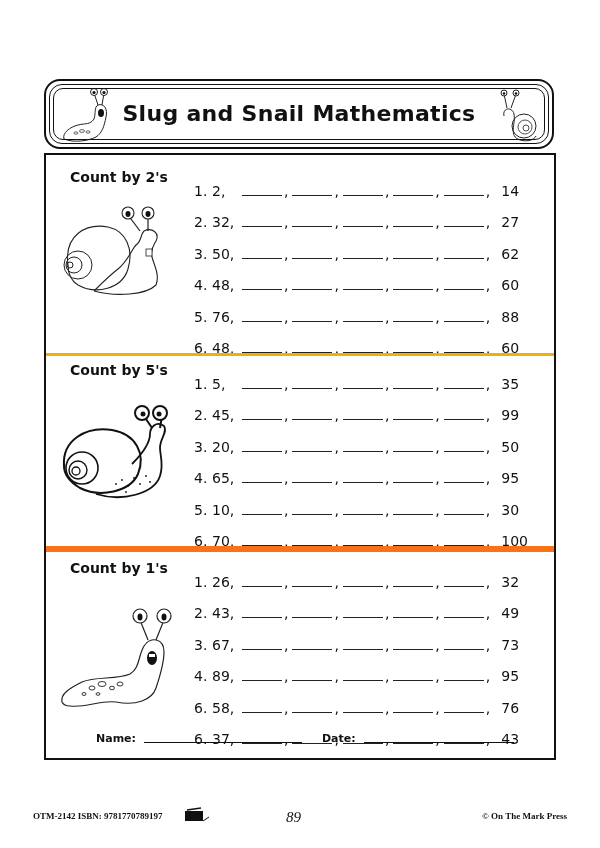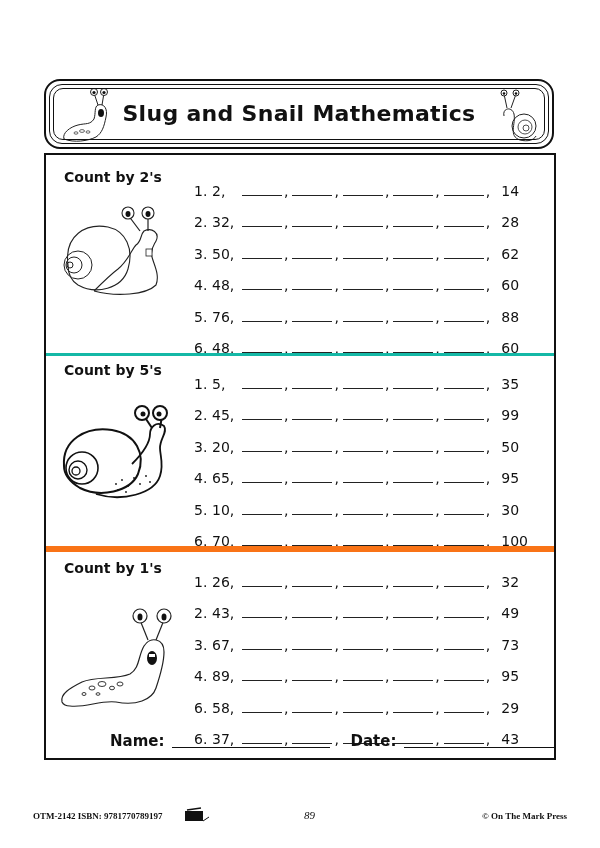--- a/index.html
+++ b/index.html
@@ -6,36 +6,36 @@
   body{width:600px;height:848px;position:relative;overflow:hidden;font-family:"DejaVu Sans","Liberation Sans",sans-serif;color:#111;}
   .header-box{position:absolute;left:44px;top:79px;width:510px;height:70px;border:2px solid #111;border-radius:16px;box-sizing:border-box;text-decoration:underline;}
   .header-box::before{content:"";position:absolute;left:3px;top:3px;right:3px;bottom:3px;border:1.5px solid #111;border-radius:13px;}
   .header-box::after{content:"";position:absolute;left:7px;top:7px;right:7px;bottom:7px;border:1px solid #111;border-radius:10px;}
   .title{position:absolute;left:0;right:0;top:20px;text-align:center;font-weight:bold;font-size:22px;letter-spacing:0.3px;}
   .hdr-slug{position:absolute;left:14px;top:6px;width:60px;height:58px;}
   .hdr-snail{position:absolute;right:14px;top:5px;width:40px;height:60px;}
   .main-box{position:absolute;left:44px;top:153px;width:512px;height:607px;border:2px solid #111;box-sizing:border-box;}
   .section{position:absolute;left:0;right:0;}
   .section.s1{top:0;height:198px;}
-  .section.s2{top:198px;height:193px;border-top:3px solid #14b8a6;}
+  .section.s2{top:198px;height:193px;border-top:3px solid #eab308;}
   .section.s3{top:391px;height:214px;border-top:6px solid #f97316;}
-  .sec-label{position:absolute;left:18px;top:14px;font-weight:bold;font-size:14px;text-align:center;}
+  .sec-label{position:absolute;left:24px;top:14px;font-weight:bold;font-size:14px;text-align:center;}
   .illus{position:absolute;left:10px;}
   .rows{position:absolute;left:148px;top:12px;}
   .row{height:31.5px;font-size:14px;font-family:"DejaVu Sans","Liberation Sans",sans-serif;white-space:nowrap;display:flex;align-items:flex-end;}
   .num{display:inline-block;width:18px;}
   .start{display:inline-block;min-width:26px;}
   .blank{display:inline-block;width:40px;border-bottom:1px solid #222;margin:0 2px 3px 4px;height:1px;}
   .end{margin-left:11px;}
-  .namedate{position:absolute;left:64px;top:180px;font-weight:bold;font-size:15px;display:flex;align-items:flex-end;}
+  .namedate{position:absolute;left:50px;top:180px;font-weight:bold;font-size:11px;display:flex;align-items:flex-end;}
   .line-name{display:inline-block;width:158px;border-bottom:1.2px solid #111;margin:0 20px 2px 8px;}
   .line-date{display:inline-block;width:150px;border-bottom:1.2px solid #111;margin:0 0 2px 8px;}
   .footer{position:absolute;left:33px;top:766px;width:534px;height:16px;font-family:"Liberation Serif","DejaVu Serif",serif;font-size:9px;font-weight:bold;margin-top:43px;}
   .foot-left{position:absolute;left:0;top:2px;}
-  .foot-page{position:absolute;left:271px;top:0;font-size:11px;font-weight:normal;font-style:italic;}
+  .foot-page{position:absolute;left:253px;top:0;font-size:15px;font-weight:normal;font-style:italic;}
   .foot-right{position:absolute;right:0;top:2px;}
   .copier{position:absolute;left:128px;top:-2px;width:30px;height:16px;}
 </style>
 </head>
 <body>
 
 <div class="header-box">
   <svg class="hdr-slug" viewBox="0 0 60 58">
     <path d="M4 52 C2 46 10 40 18 38 C26 36 30 38 34 32 C36 26 34 20 38 18 C44 16 48 22 46 30 C44 40 42 46 36 50 C28 54 14 56 4 52 Z" fill="none" stroke="#222" stroke-width="1"></path>
     <ellipse cx="16" cy="46" rx="2" ry="1.2" fill="none" stroke="#222" stroke-width="0.7"></ellipse>
@@ -77,21 +77,21 @@
       <rect x="90" y="44" width="6" height="7" fill="#fff" stroke="#222" stroke-width="0.8"></rect>
       <line x1="84" y1="26" x2="72" y2="10" stroke="#222" stroke-width="1.2"></line>
       <line x1="92" y1="26" x2="92" y2="10" stroke="#222" stroke-width="1.2"></line>
       <ellipse cx="72" cy="8" rx="6" ry="6" fill="#fff" stroke="#222" stroke-width="1.1"></ellipse>
       <ellipse cx="92" cy="8" rx="6" ry="6" fill="#fff" stroke="#222" stroke-width="1.1"></ellipse>
       <ellipse cx="72" cy="9" rx="2.5" ry="3" fill="#111"></ellipse>
         <ellipse cx="92" cy="9" rx="2.5" ry="3" fill="#111"></ellipse>
     </svg>
     <div class="rows">
       <div class="row"><span class="num">1.</span><span class="start">2,</span><span class="blank"></span>,<span class="blank"></span>,<span class="blank"></span>,<span class="blank"></span>,<span class="blank"></span>,<span class="end">14</span></div>
-      <div class="row"><span class="num">2.</span><span class="start">32,</span><span class="blank"></span>,<span class="blank"></span>,<span class="blank"></span>,<span class="blank"></span>,<span class="blank"></span>,<span class="end">28</span></div>
+      <div class="row"><span class="num">2.</span><span class="start">32,</span><span class="blank"></span>,<span class="blank"></span>,<span class="blank"></span>,<span class="blank"></span>,<span class="blank"></span>,<span class="end">27</span></div>
       <div class="row"><span class="num">3.</span><span class="start">50,</span><span class="blank"></span>,<span class="blank"></span>,<span class="blank"></span>,<span class="blank"></span>,<span class="blank"></span>,<span class="end">62</span></div>
       <div class="row"><span class="num">4.</span><span class="start">48,</span><span class="blank"></span>,<span class="blank"></span>,<span class="blank"></span>,<span class="blank"></span>,<span class="blank"></span>,<span class="end">60</span></div>
       <div class="row"><span class="num">5.</span><span class="start">76,</span><span class="blank"></span>,<span class="blank"></span>,<span class="blank"></span>,<span class="blank"></span>,<span class="blank"></span>,<span class="end">88</span></div>
       <div class="row"><span class="num">6.</span><span class="start">48,</span><span class="blank"></span>,<span class="blank"></span>,<span class="blank"></span>,<span class="blank"></span>,<span class="blank"></span>,<span class="end">60</span></div>
     </div>
   </div>
 
   <div class="section s2">
     <div class="sec-label" style="top:6px;">Count by 5's</div>
     <svg class="illus" style="top:48px;width:115px;height:100px;" viewBox="0 0 115 100">
@@ -148,21 +148,21 @@
       <ellipse cx="84" cy="14" rx="7" ry="7" fill="#fff" stroke="#222" stroke-width="1.2"></ellipse>
       <ellipse cx="108" cy="14" rx="7" ry="7" fill="#fff" stroke="#222" stroke-width="1.2"></ellipse>
       <ellipse cx="84" cy="15" rx="2.5" ry="3.5" fill="#111"></ellipse>
         <ellipse cx="108" cy="15" rx="2.5" ry="3.5" fill="#111"></ellipse>
     </svg>
     <div class="rows" style="top:6px;">
       <div class="row"><span class="num">1.</span><span class="start">26,</span><span class="blank"></span>,<span class="blank"></span>,<span class="blank"></span>,<span class="blank"></span>,<span class="blank"></span>,<span class="end">32</span></div>
       <div class="row"><span class="num">2.</span><span class="start">43,</span><span class="blank"></span>,<span class="blank"></span>,<span class="blank"></span>,<span class="blank"></span>,<span class="blank"></span>,<span class="end">49</span></div>
       <div class="row"><span class="num">3.</span><span class="start">67,</span><span class="blank"></span>,<span class="blank"></span>,<span class="blank"></span>,<span class="blank"></span>,<span class="blank"></span>,<span class="end">73</span></div>
       <div class="row"><span class="num">4.</span><span class="start">89,</span><span class="blank"></span>,<span class="blank"></span>,<span class="blank"></span>,<span class="blank"></span>,<span class="blank"></span>,<span class="end">95</span></div>
-      <div class="row"><span class="num">6.</span><span class="start">58,</span><span class="blank"></span>,<span class="blank"></span>,<span class="blank"></span>,<span class="blank"></span>,<span class="blank"></span>,<span class="end">29</span></div>
+      <div class="row"><span class="num">6.</span><span class="start">58,</span><span class="blank"></span>,<span class="blank"></span>,<span class="blank"></span>,<span class="blank"></span>,<span class="blank"></span>,<span class="end">76</span></div>
       <div class="row"><span class="num">6.</span><span class="start">37,</span><span class="blank"></span>,<span class="blank"></span>,<span class="blank"></span>,<span class="blank"></span>,<span class="blank"></span>,<span class="end">43</span></div>
     </div>
     <div class="namedate">
       <span>Name:</span>
       <span class="line-name"></span>
       <span>Date:</span>
       <span class="line-date"></span>
     </div>
   </div>
 </div>

